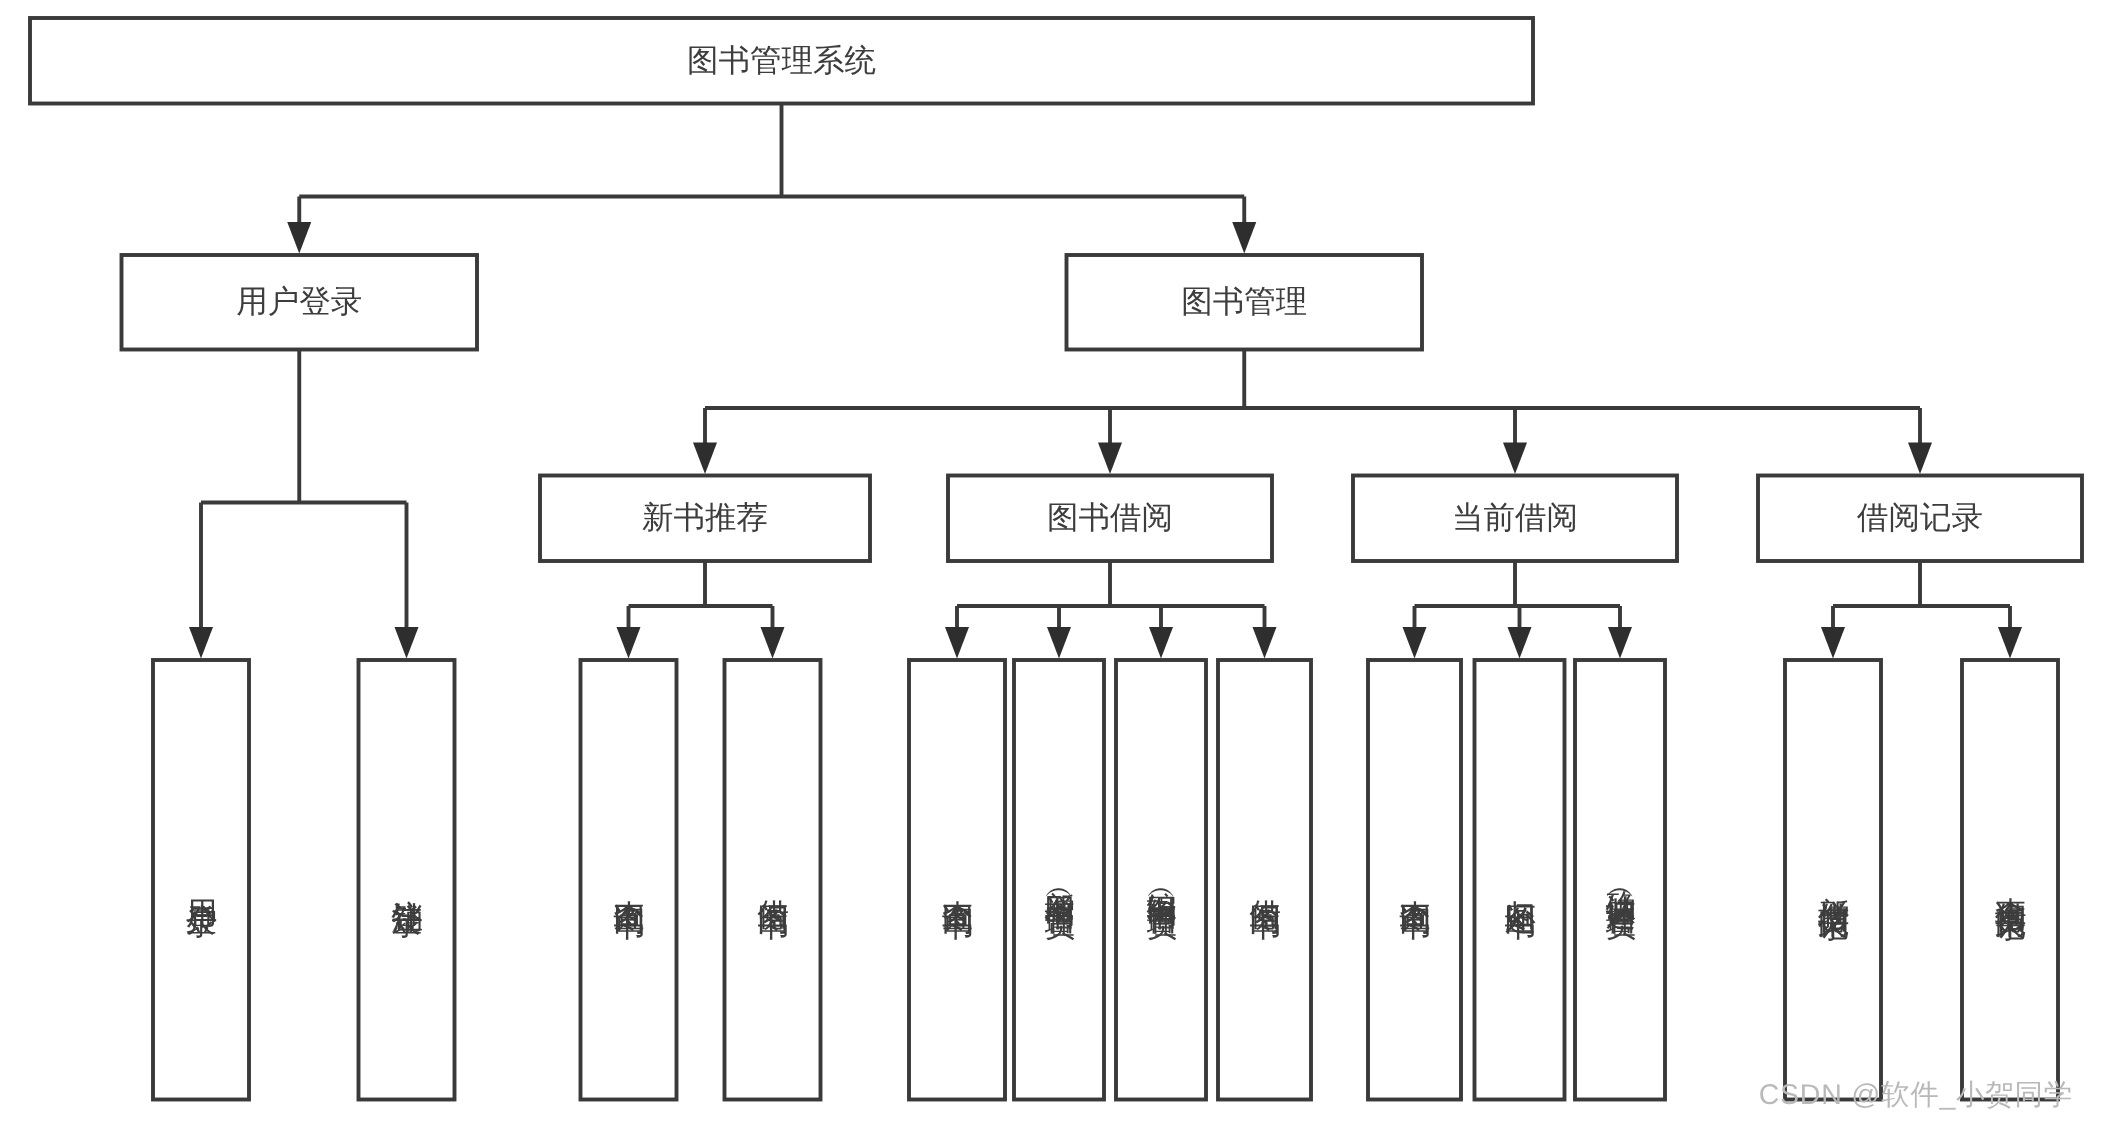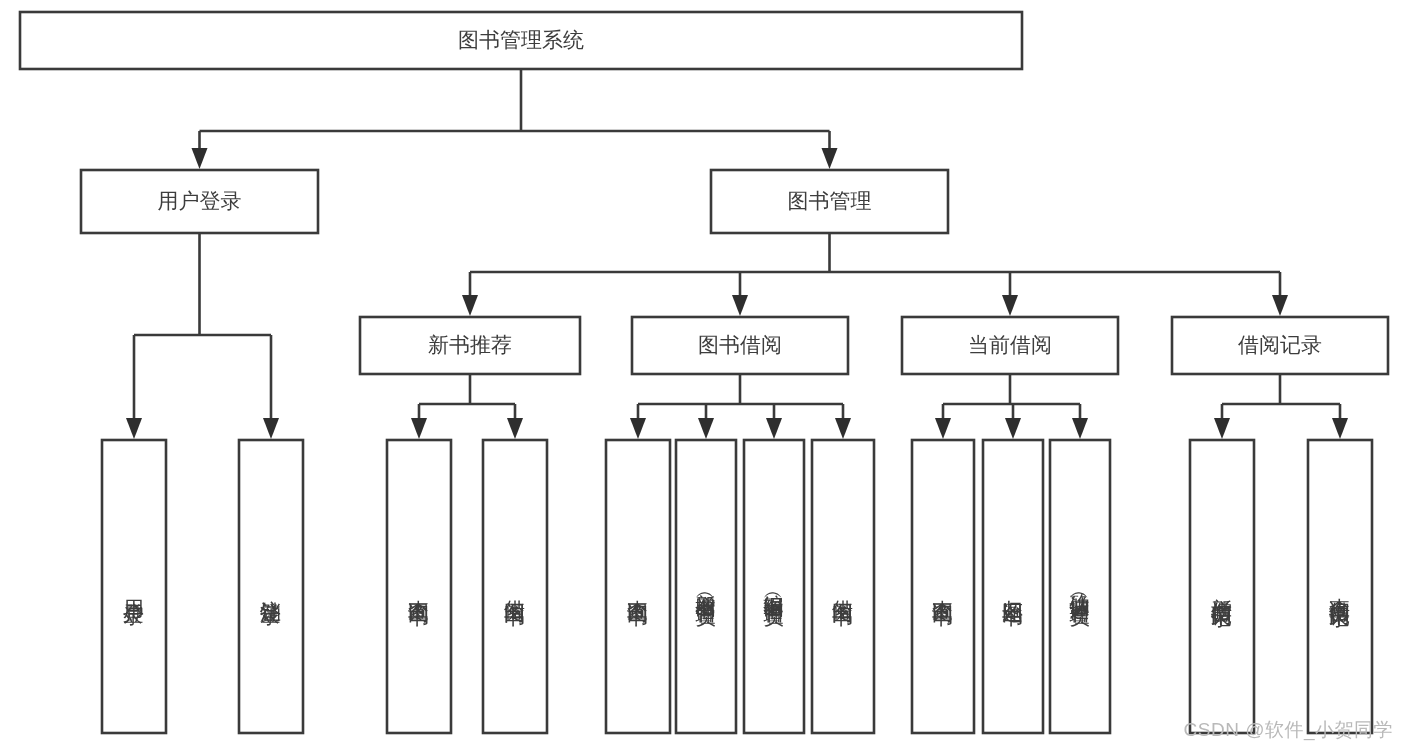--- a/index.html
+++ b/index.html
@@ -55,21 +55,21 @@
     color: #3d3d3d;
     writing-mode: vertical-rl;
     text-orientation: upright;
     letter-spacing: 2px;
     line-height: 1;
     white-space: nowrap;
     user-select: none;
   }
   .watermark {
     position: absolute;
-    right: 12px;
+    right: 23px;
     bottom: 4px;
     font-family: "Liberation Sans", "DejaVu Sans", sans-serif;
     font-size: 19px;
     color: #b9b9b9;
     letter-spacing: 0.5px;
     white-space: nowrap;
   }
 </style>
 </head>
 <body>

